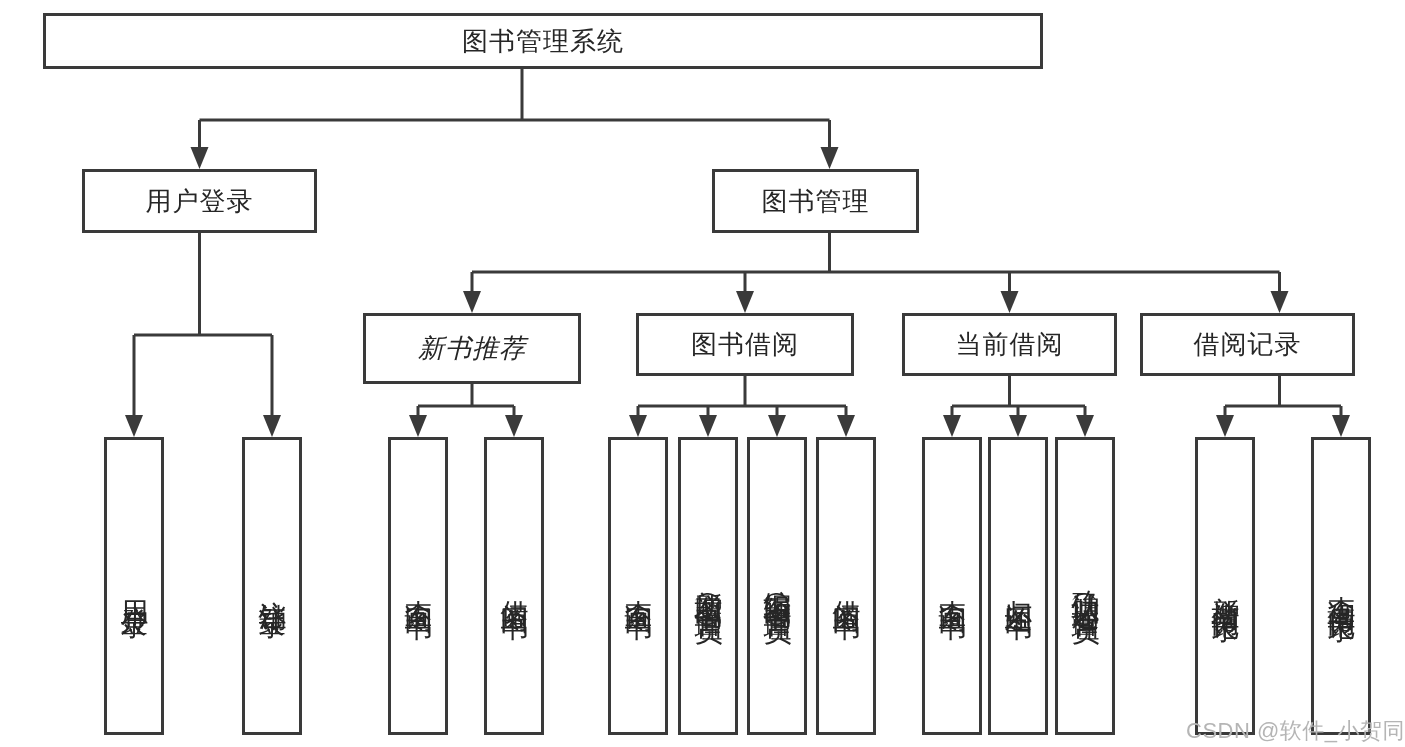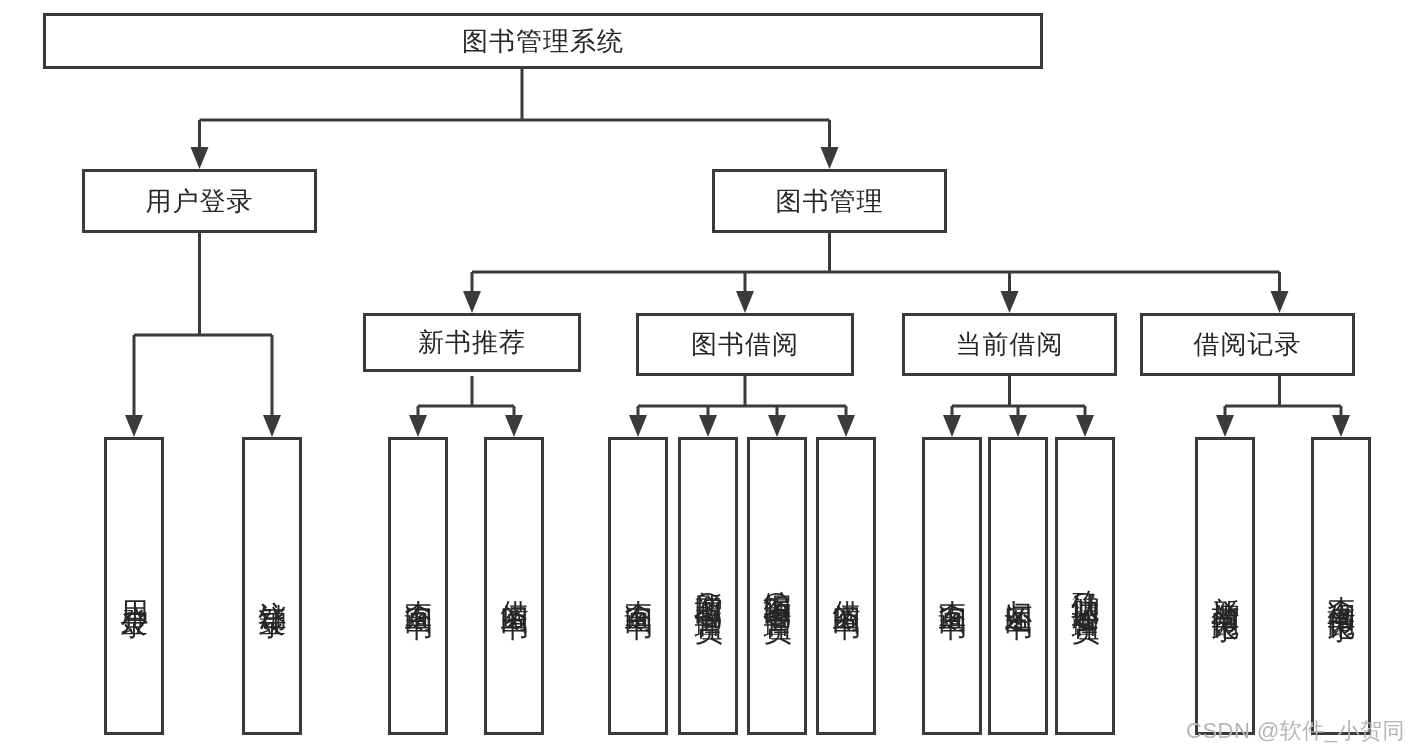--- a/index.html
+++ b/index.html
@@ -88,23 +88,23 @@
     <g>
       <path d="M1279.5,376 V406 M1225,406 H1341 M1225,406 V418 M1341,406 V418"></path>
       <polygon points="1216,415 1234,415 1225,437"></polygon>
       <polygon points="1332,415 1350,415 1341,437"></polygon>
     </g>
   </svg>
 
   <div class="node" style="left:22px;top:13px;width:1000px;height:56px;margin-left:21px;">图书管理系统</div>
 
   <div class="node" style="left:82px;top:169px;width:235px;height:64px;">用户登录</div>
-  <div class="node" style="left:712px;top:169px;width:235px;height:64px;">图书管理</div>
+  <div class="node" style="left:712px;top:169px;width:207px;height:64px;">图书管理</div>
 
-  <div class="node" style="left:363px;top:313px;width:218px;height:59px;">新书推荐</div>
+  <div class="node" style="left:363px;top:313px;width:218px;height:71px;font-style:italic;">新书推荐</div>
   <div class="node" style="left:902px;top:313px;width:215px;height:63px;">当前借阅</div>
   <div class="node" style="left:636px;top:313px;width:218px;height:63px;">图书借阅</div>
   <div class="node" style="left:1140px;top:313px;width:215px;height:63px;">借阅记录</div>
 
   <div class="node leaf" style="left:104px;top:437px;width:60px;height:298px;">
     <span>用户登录</span>
   </div>
   <div class="node leaf" style="left:242px;top:437px;width:60px;height:298px;">
     <span>注销登录</span>
   </div>

